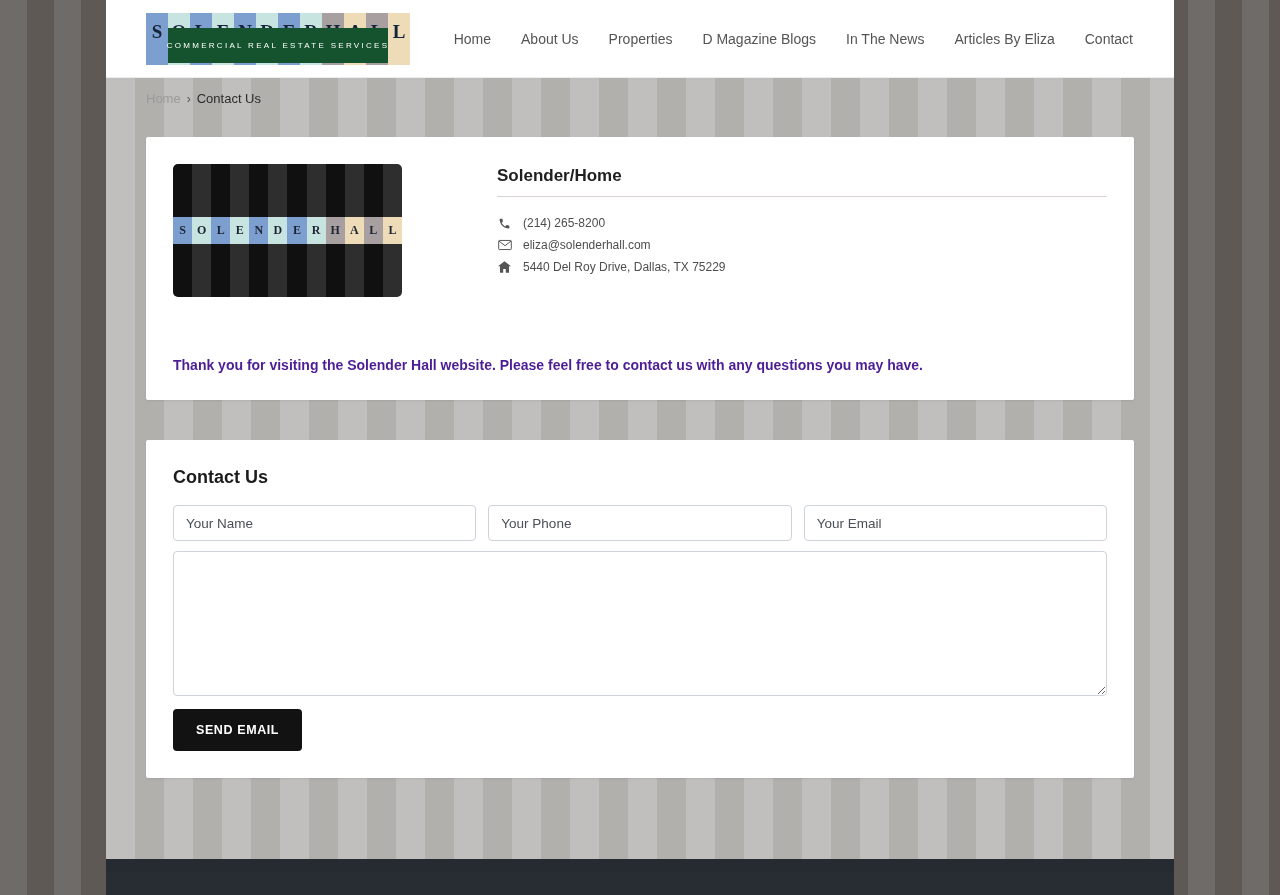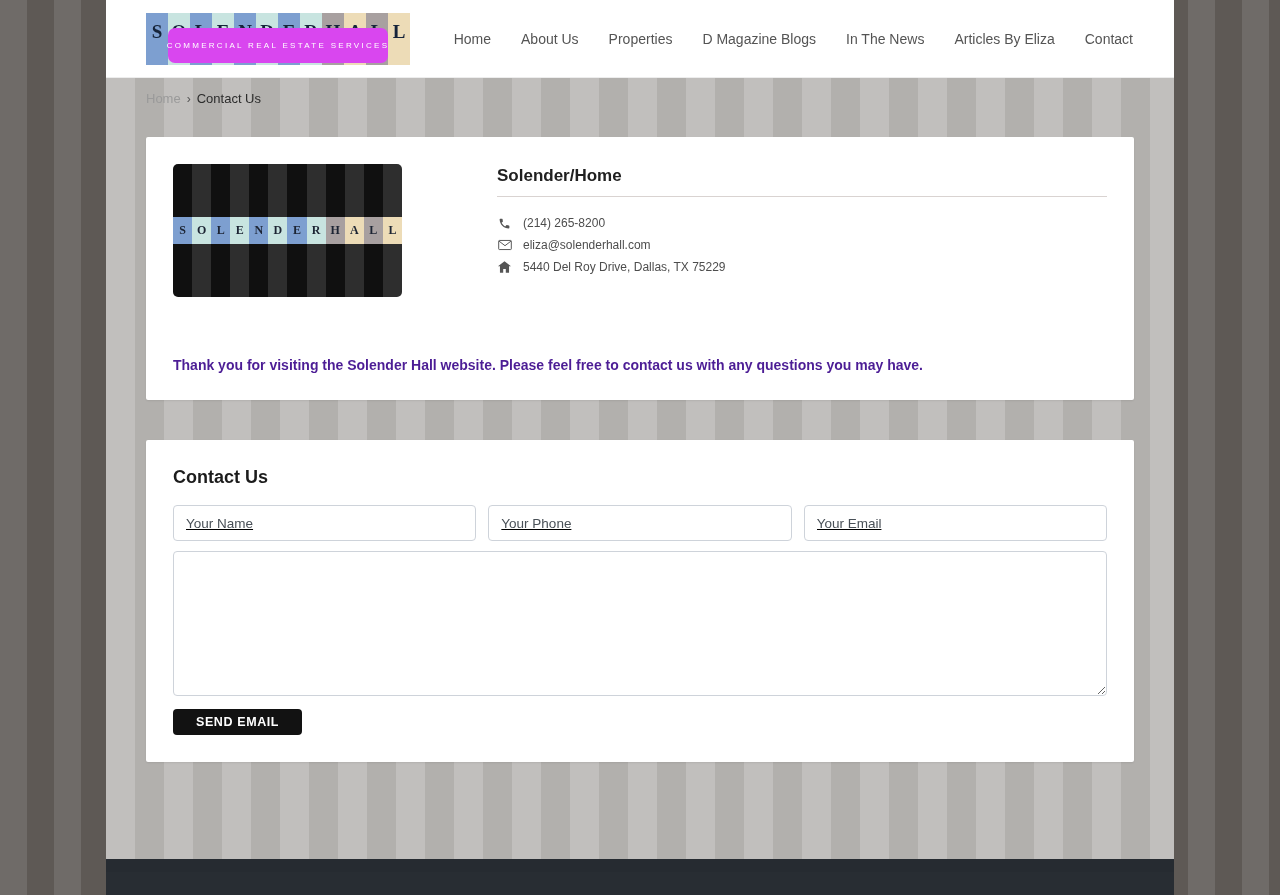--- a/index.html
+++ b/index.html
@@ -27,23 +27,23 @@
     border-bottom: 1px solid rgba(0,0,0,0.07);
   }
   .logo { position: relative; display: flex; width: 264px; height: 52px; cursor: pointer; }
   .logo-block {
     width: 22px; height: 52px; display: flex; justify-content: center;
     font-family: "Liberation Serif", serif; font-weight: 700;
     font-size: 19px; color: #16243a; padding-top: 8px;
   }
   .logo-bar {
     position: absolute; left: 22px; right: 22px; bottom: 2px; height: 35px;
-    background: #d946ef; color: #ffffff; display: flex; align-items: center;
+    background: #14532d; color: #ffffff; display: flex; align-items: center;
     justify-content: center; font-size: 8px; letter-spacing: 2.3px;
-    font-weight: 400; white-space: nowrap; border-radius: 7px;
+    font-weight: 400; white-space: nowrap;
   }
   .main-nav { display: flex; align-items: center; gap: 30px; }
   .nav-link {
     font-size: 14px; color: #545454; text-decoration: none; cursor: pointer;
     white-space: nowrap;
   }
 
   
   .content { flex: 1 1 auto; padding: 13px 40px 0 40px; }
 
@@ -79,35 +79,35 @@
   .company-divider { border: none; border-top: 1px solid #d9d3d1; margin: 10px 0 15px 0; }
   .info-row { display: flex; align-items: center; gap: 11px; height: 22px; }
   .info-row .icon { width: 15px; display: flex; justify-content: center; flex: 0 0 auto; }
   .info-text { font-size: 12px; color: #4d4d4d; text-decoration: none; }
 
   .welcome-message { margin-top: 60px; font-size: 14px; font-weight: 700; color: #4c1d95; }
 
   
   .card-form { margin-top: 40px; margin-bottom: 37px; }
   .form-heading { font-size: 18px; font-weight: 700; color: #1c1c1c; }
-  .form-row { display: flex; gap: 12px; margin-top: 17px; text-decoration: underline; }
+  .form-row { display: flex; gap: 12px; margin-top: 17px; }
   .text-input {
     flex: 1; height: 36px; border: 1px solid #ced3da; border-radius: 4px;
     padding: 0 12px; font-size: 13.5px; color: #333; outline: none;
     font-family: "Liberation Sans", sans-serif; background: #fff;
   }
   .text-input::placeholder, .message-area::placeholder { color: #495057; opacity: 1; }
   .message-area {
     width: 100%; height: 145px; margin-top: 10px; border: 1px solid #ced3da;
     border-radius: 4px; padding: 8px 12px; font-size: 13.5px; color: #333;
     outline: none; resize: vertical; font-family: "Liberation Sans", sans-serif;
     display: block; background: #fff;
   }
   .send-button {
-    margin-top: 13px; height: 26px; padding: 0 23px; background: #121212;
+    margin-top: 13px; height: 42px; padding: 0 23px; background: #121212;
     color: #ffffff; border: none; border-radius: 4px; font-size: 12.5px;
     font-weight: 700; letter-spacing: 0.6px; cursor: pointer;
     font-family: "Liberation Sans", sans-serif;
   }
 
   
   .site-footer { flex: 0 0 auto; }
   .footer-strip-top { height: 13px; background: #262b31; }
   .footer-main {
     height: 54px; background: #42474e; display: flex; align-items: center;

